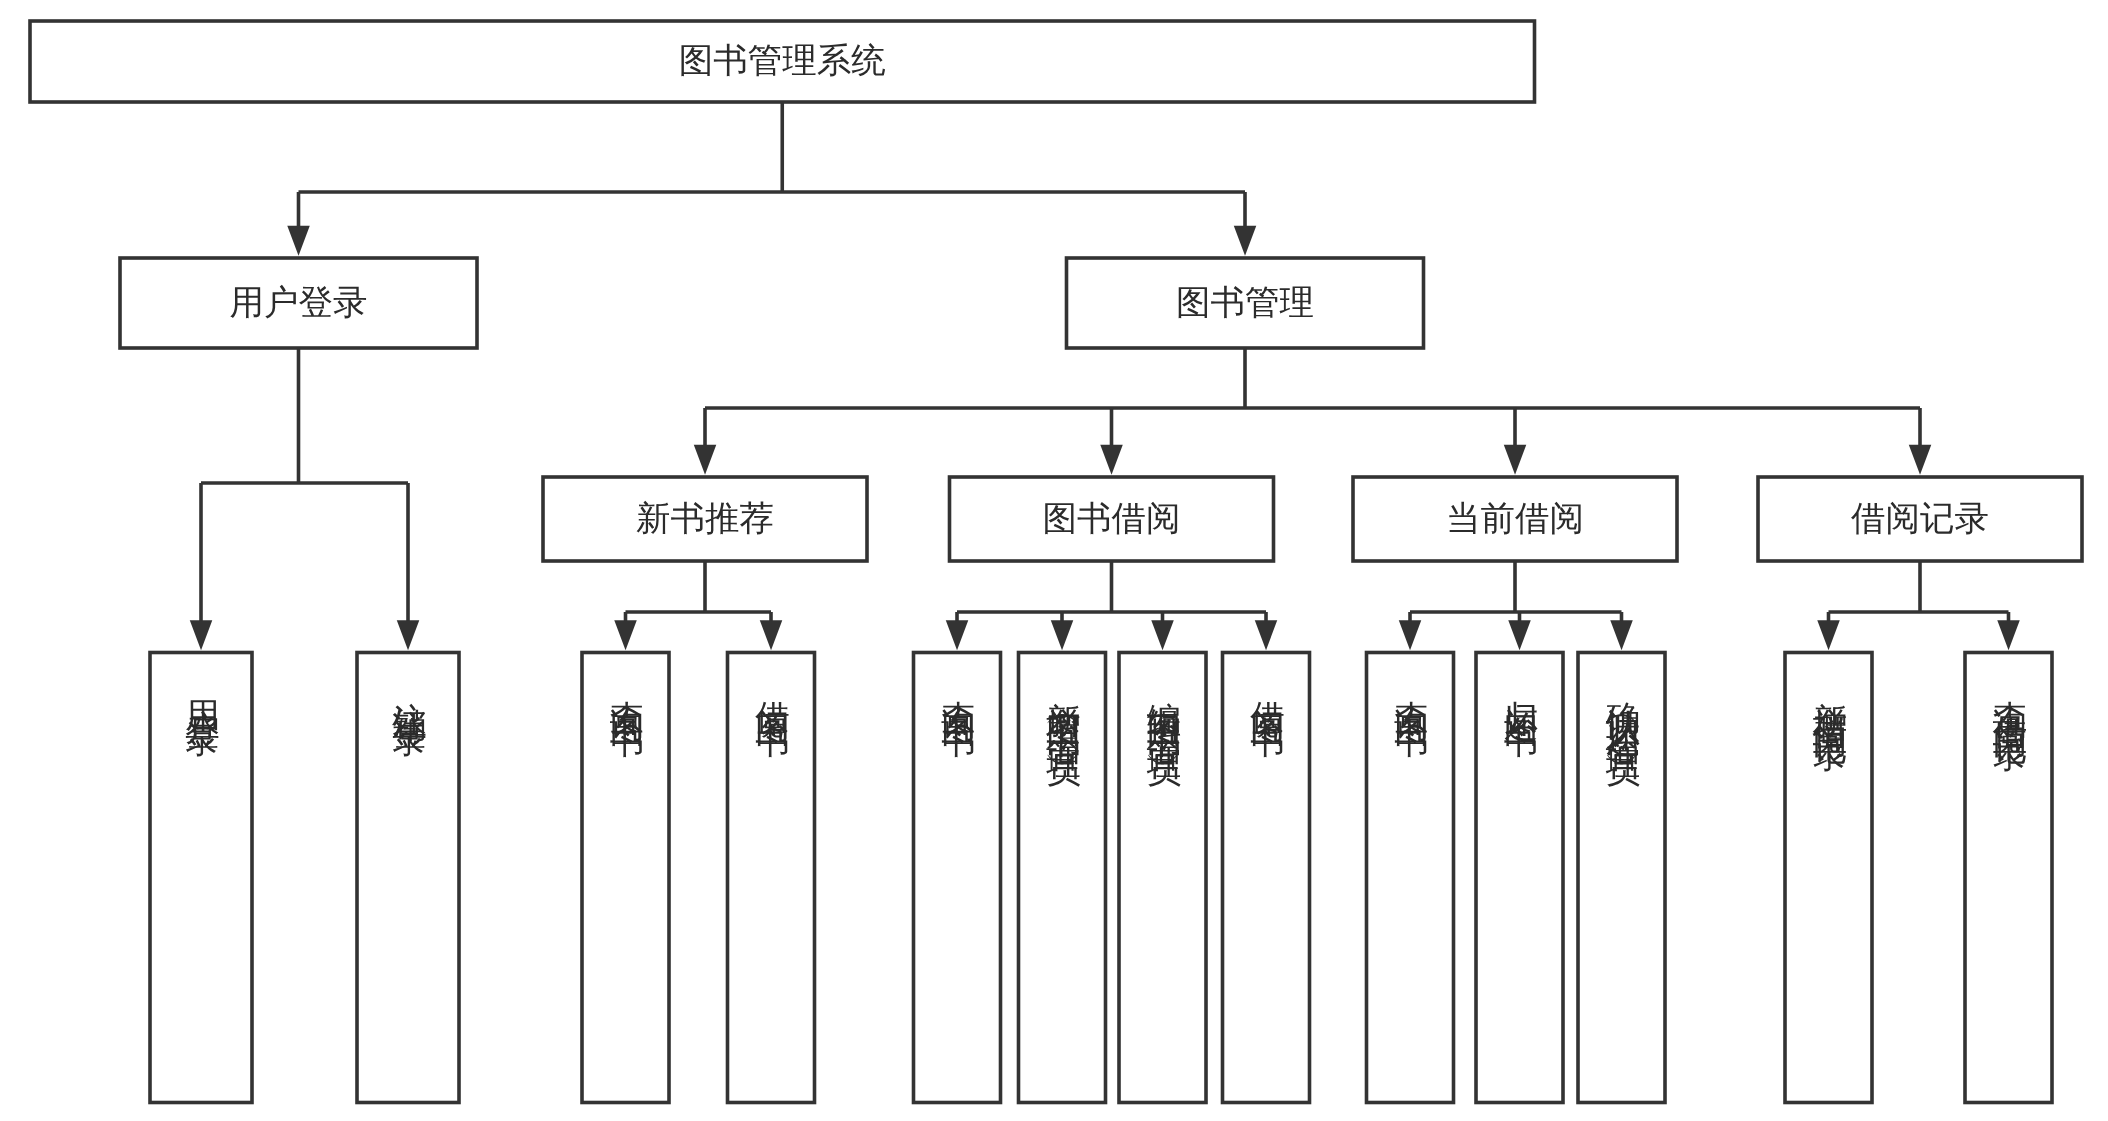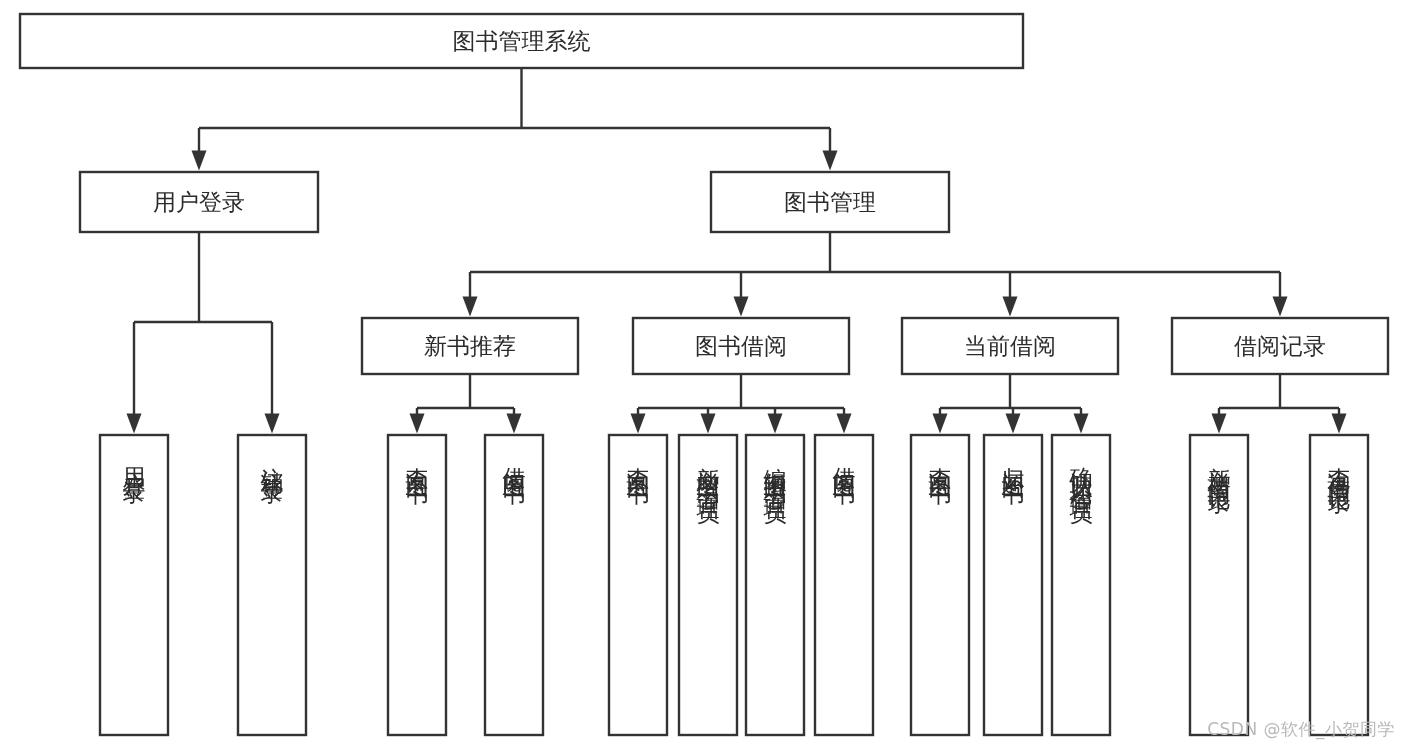--- a/index.html
+++ b/index.html
@@ -207,15 +207,14 @@
         <span class="vert-text">确认归还（管理员）</span>
       </div>
       <div class="vert-text-wrap" style="left: 1190px; top: 449px; width: 58px; height: 280px;">
         <span class="vert-text">新增借阅记录</span>
       </div>
       <div class="vert-text-wrap" style="left: 1310px; top: 449px; width: 58px; height: 280px;">
         <span class="vert-text">查询借阅记录</span>
       </div>
     </div>
 
-  <div class="watermark">CSDN @软件_小贺同学</div>
 
 </div>
 
 </body></html>

